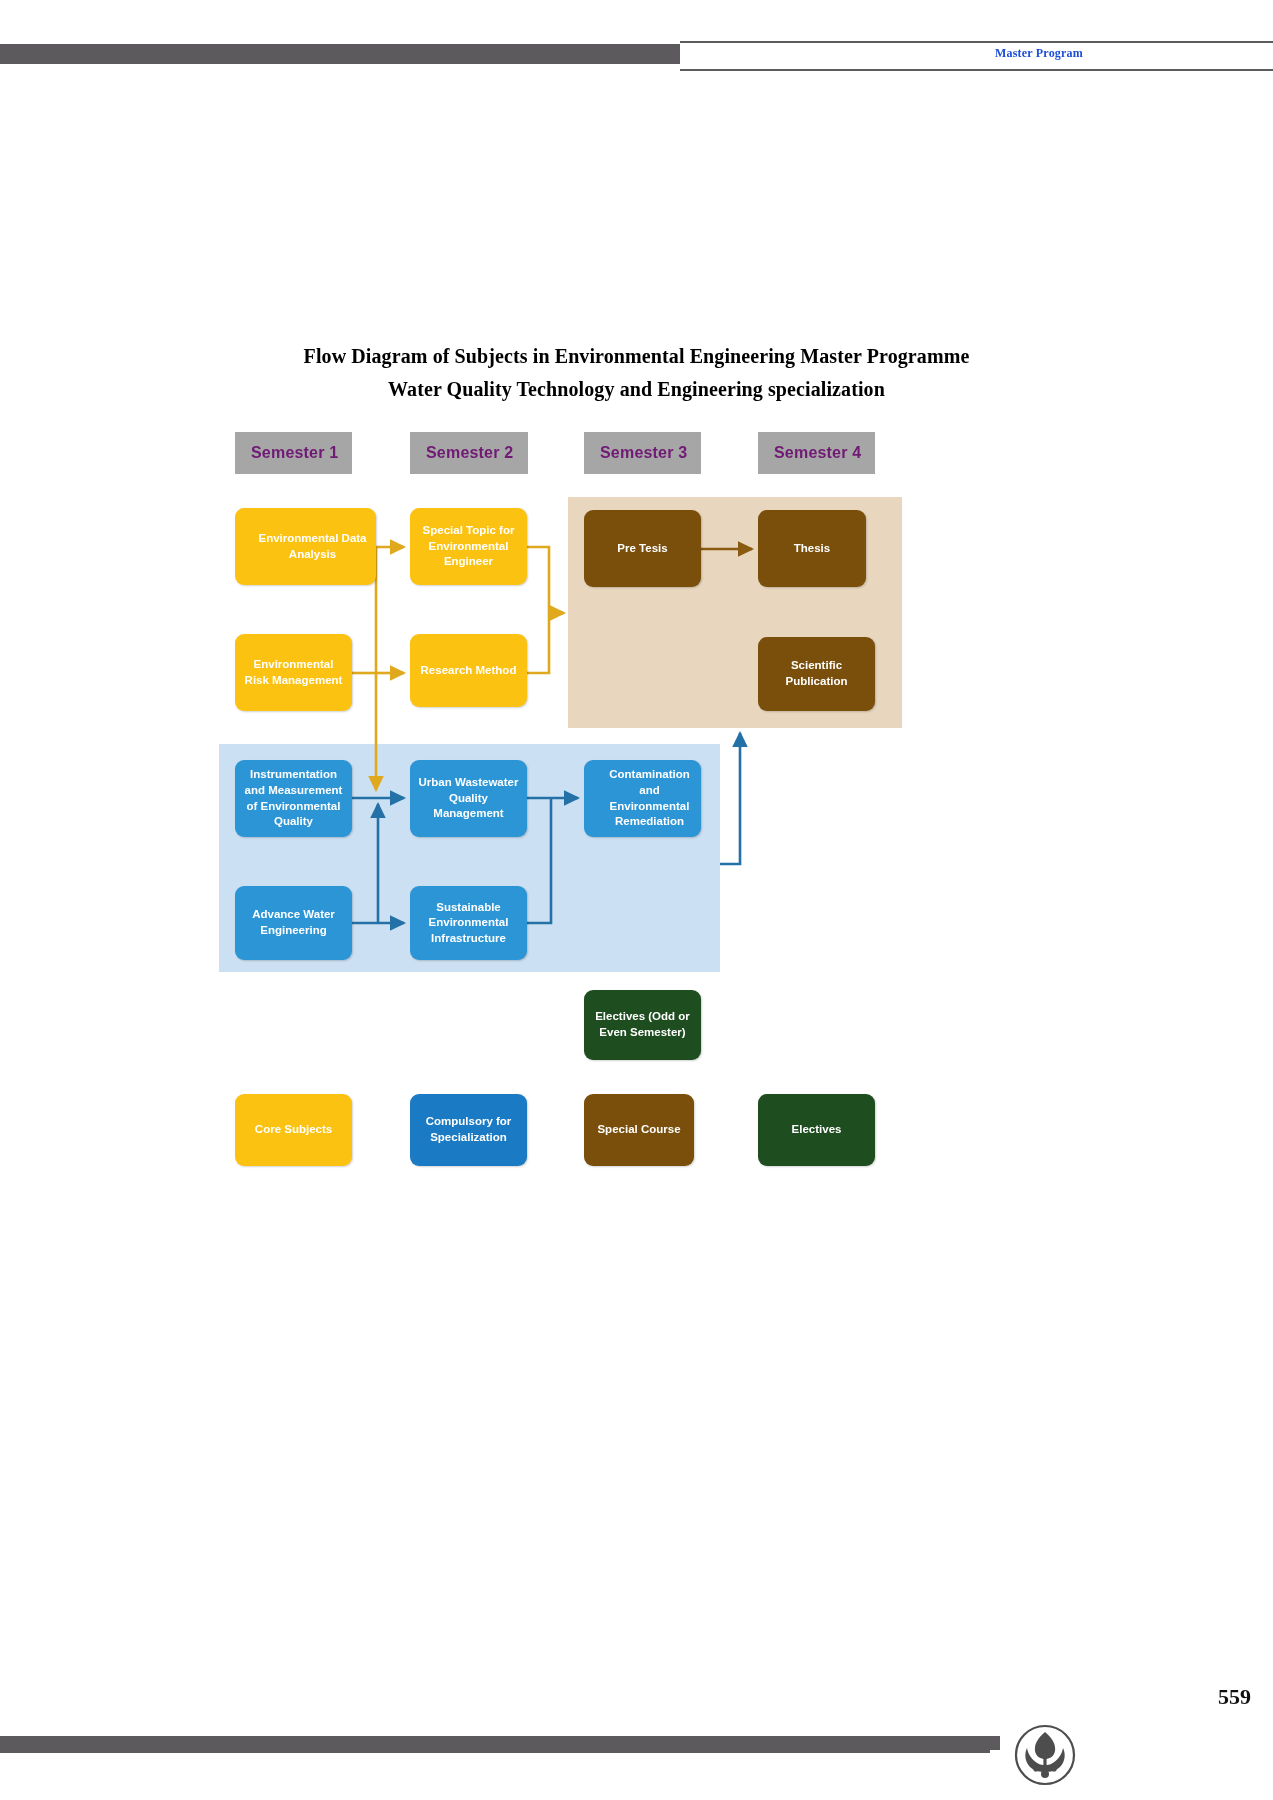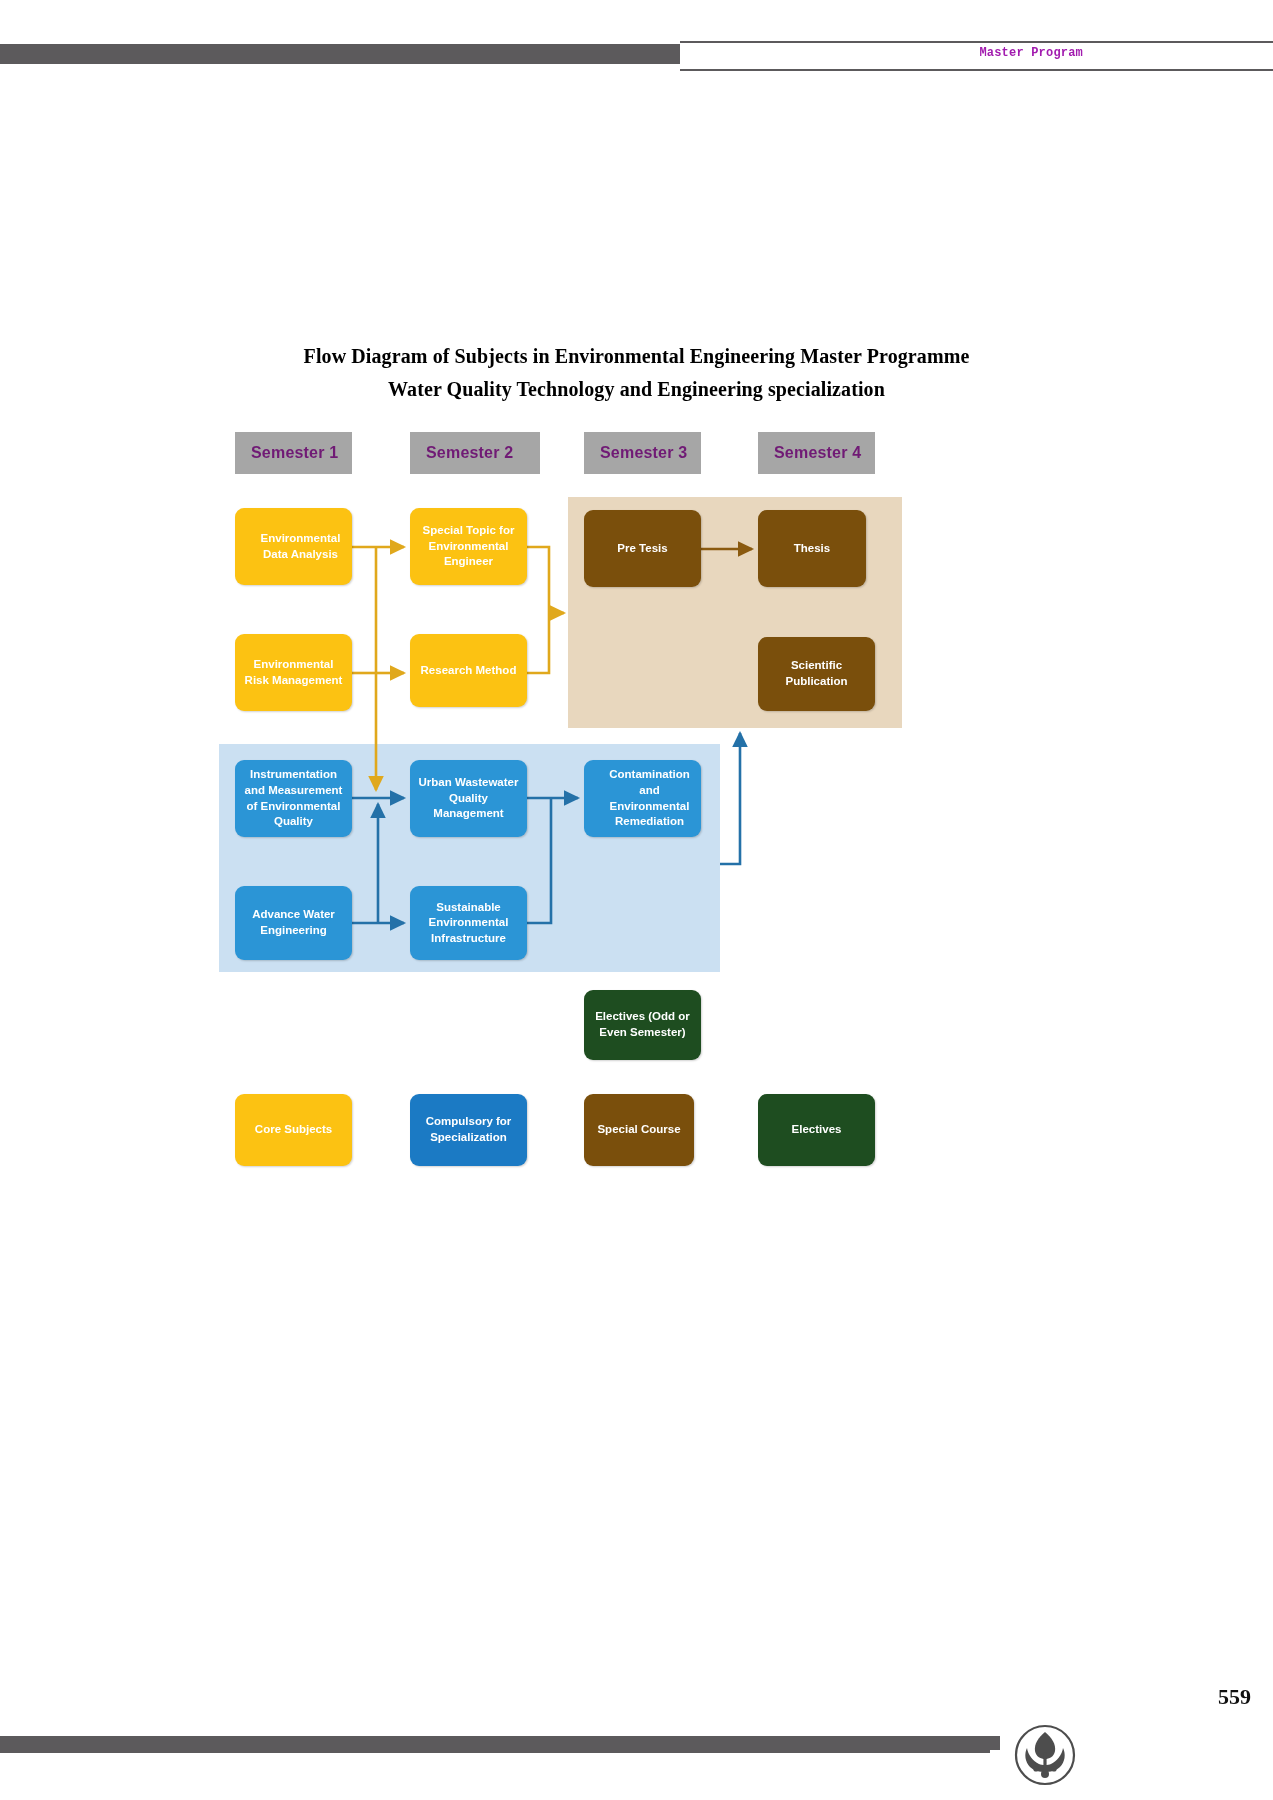--- a/index.html
+++ b/index.html
@@ -31,24 +31,24 @@
     position: absolute;
     left: 680px; top: 1px;
     width: 593px; height: 26px;
     border-top: 2px solid #5c5a5c;
     border-bottom: 2px solid #5c5a5c;
     background: #ffffff;
   }
   #header-title {
     position: absolute;
     right: 190px; top: 6px;
-    font-family: Liberation Mono, monospace;
+    font-family: Liberation Serif, serif;
     font-weight: bold;
     font-size: 12px;
-    color: #a21caf;
+    color: #1d4ed8;
     letter-spacing: .2px;
     white-space: nowrap;
   }
 
   
   .fig-title {
     position: absolute;
     width: 1273px;
     text-align: center;
     font-family: "Liberation Serif", serif;
@@ -90,21 +90,21 @@
     color: #701a75;
     font-size: 16px;
     font-weight: bold;
     display: flex;
     align-items: center;
     padding-left: 16px;
     box-sizing: border-box;
     letter-spacing: .2px;
   }
   #sem-1 { left: 235px; top: 432px; width: 117px; }
-  #sem-2 { left: 410px; top: 432px; width: 130px; }
+  #sem-2 { left: 410px; top: 432px; width: 118px; }
   #sem-3 { left: 584px; top: 432px; width: 117px; }
   #sem-4 { left: 758px; top: 432px; width: 117px; }
 
   
   .node {
     position: absolute;
     border-radius: 9px;
     color: #ffffff;
     font-size: 11.5px;
     font-weight: bold;
@@ -117,21 +117,21 @@
     padding: 4px 6px;
     box-shadow: 1px 1px 2px rgba(0,0,0,0.18);
   }
   .node.core   { background: #fcc212; }
   .node.spec   { background: #2b95d6; }
   .node.brown  { background: #7a4f0c; }
   .node.green  { background: #1e4d20; }
   .node.blue-legend { background: #1b7ac4; }
 
   
-  #n-eda   { left: 235px; top: 508px; width: 117px; height: 77px; padding-left: 20px; }
+  #n-eda   { left: 235px; top: 508px; width: 141px; height: 77px; padding-left: 20px; }
   #n-erm   { left: 235px; top: 634px; width: 117px; height: 77px; }
   #n-stee  { left: 410px; top: 508px; width: 117px; height: 77px; }
   #n-rm    { left: 410px; top: 634px; width: 117px; height: 73px; }
 
   
   #n-pretesis { left: 584px; top: 510px; width: 117px; height: 77px; }
   #n-thesis   { left: 758px; top: 510px; width: 108px; height: 77px; }
   #n-scipub   { left: 758px; top: 637px; width: 117px; height: 74px; }
 
   

